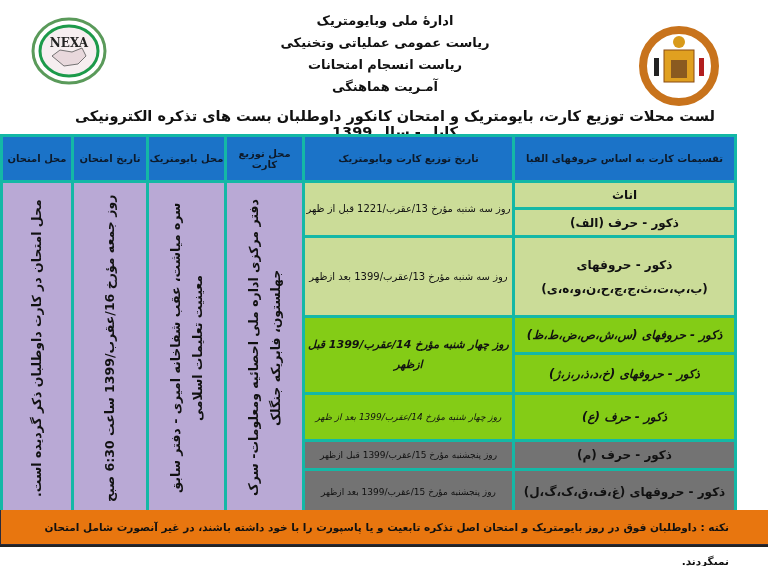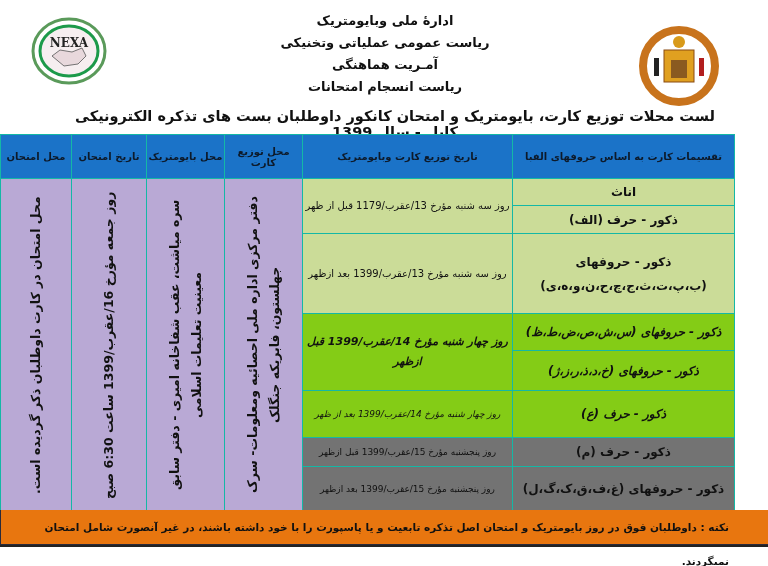--- a/index.html
+++ b/index.html
@@ -6,42 +6,42 @@
   body { width:768px; height:566px; background:#ffffff; position:relative; overflow:hidden;
          font-family:"DejaVu Sans", sans-serif; color:#111; }
   .abs { position:absolute; }
   .hdr-lines { left:200px; top:10px; width:370px; text-align:center; direction:rtl; }
   .hdr-lines div { font-weight:bold; font-size:13px; line-height:22px; }
   .title { left:60px; top:108px; width:670px; text-align:center; direction:rtl; font-weight:bold; font-size:14.5px; }
   .logo-left { left:30px; top:16px; width:78px; height:70px; }
   .logo-right { left:638px; top:20px; width:82px; height:88px; }
 
   table.grid { position:absolute; left:0px; top:134px; width:734px; border-collapse:collapse; direction:rtl; table-layout:fixed; }
-  table.grid td, table.grid th { border:1px solid #14b8a6; padding:0; text-align:center; vertical-align:middle; }
+  table.grid td, table.grid th { border:3px solid #14b8a6; padding:0; text-align:center; vertical-align:middle; }
   th { background:#1b73c8; color:#0d1a2a; font-size:10px; font-weight:bold; height:43px; }
   .green { background:#cbdc98; }
   .lblue { background:#84cc16;font-style:italic; }
   .mblue { background:#737373; }
   .purple { background:#b9a9d5; }
   .cat { font-weight:bold; font-size:12px;margin-left:7px; }
   .date { font-size:10px; line-height:20px; padding:0 6px; }
   .vert { writing-mode:vertical-rl; transform:rotate(180deg); font-weight:bold; font-size:12.5px; line-height:22px; margin:auto; text-align:center; }
   .note { position:absolute; left:0; top:510px; width:732px; height:34px; background:#e8760f;
           border:1px solid #2a2a3a; border-top:0; box-shadow:0 2px 0 #222; direction:rtl;
           font-weight:bold; font-size:10.5px; line-height:34px; text-align:right; padding-right:0;padding-left:36px; }
   .note span { padding-right:40px; display:block; }
 </style>
 </head>
 <body>
 
 <div class="abs hdr-lines">
   <div>ادارهٔ ملی وبایومتریک</div>
   <div>ریاست عمومی عملیاتی وتخنیکی</div>
+  <div>ریاست انسجام امتحانات</div>
   <div>آمـریت هماهنگی</div>
-  <div>ریاست انسجام امتحانات</div>
 </div>
 
 <div class="abs logo-left">
   <svg width="78" height="70" viewBox="0 0 78 70">
     <ellipse cx="39" cy="35" rx="36" ry="32" fill="#ffffff" stroke="#5a9a5a" stroke-width="3"></ellipse>
     <ellipse cx="39" cy="35" rx="29" ry="25" fill="#f6eef0" stroke="#1c9a4a" stroke-width="3"></ellipse>
     <path d="M22 40 L30 34 L42 36 L52 32 L56 40 L48 48 L34 50 Z" fill="#e8d8dc" stroke="#555" stroke-width="0.8"></path>
     <text x="39" y="31" text-anchor="middle" font-family="DejaVu Serif, serif" font-weight="bold" font-size="12" fill="#222">NEXA</text>
   </svg>
 </div>
@@ -75,21 +75,21 @@
       <th>تاریخ توزیع کارت وبایومتریک</th>
       <th>محل توزیع کارت</th>
       <th>محل بایومتریک</th>
       <th>تاریخ امتحان</th>
       <th>محل امتحان</th>
     </tr>
   </thead>
   <tbody>
     <tr style="height:27px">
       <td class="green cat">اناث</td>
-      <td class="green date" rowspan="2">روز سه شنبه مؤرخ 13/عقرب/1179  قبل از ظهر</td>
+      <td class="green date" rowspan="2">روز سه شنبه مؤرخ 13/عقرب/1221  قبل از ظهر</td>
       <td class="purple" rowspan="8">
         <div class="vert" style="height:320px">دفتر مرکزی اداره ملی احصائیه ومعلومات- سرک جهلستون، فابریکه جنگلک</div>
       </td>
       <td class="purple" rowspan="8">
         <div class="vert" style="height:320px">سره میاشت، عقب شفاخانه امیری - دفتر سابق معینیت تعلیمات اسلامی</div>
       </td>
       <td class="purple" rowspan="8">
         <div class="vert" style="height:320px">روز جمعه مؤرخ 16/عقرب/1399  ساعت 6:30 صبح</div>
       </td>
       <td class="purple" rowspan="8">

